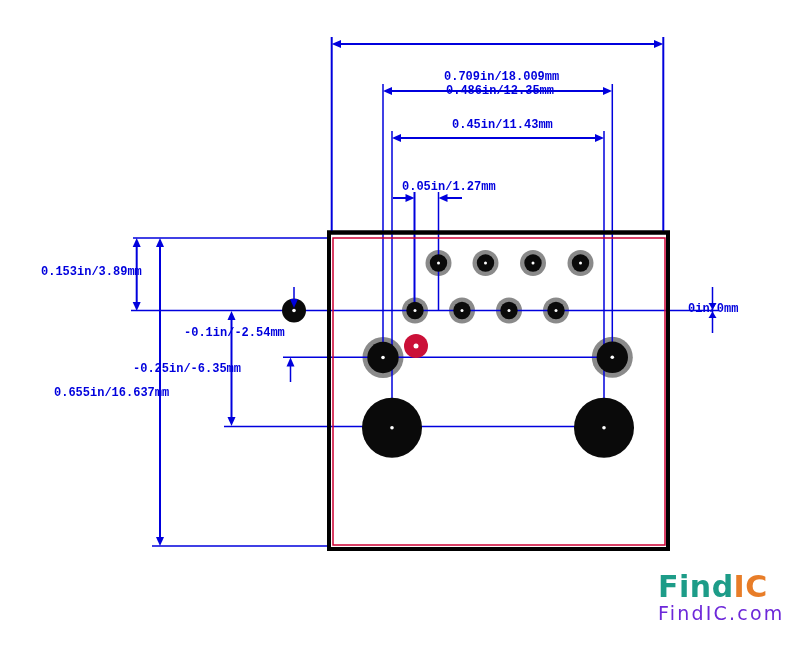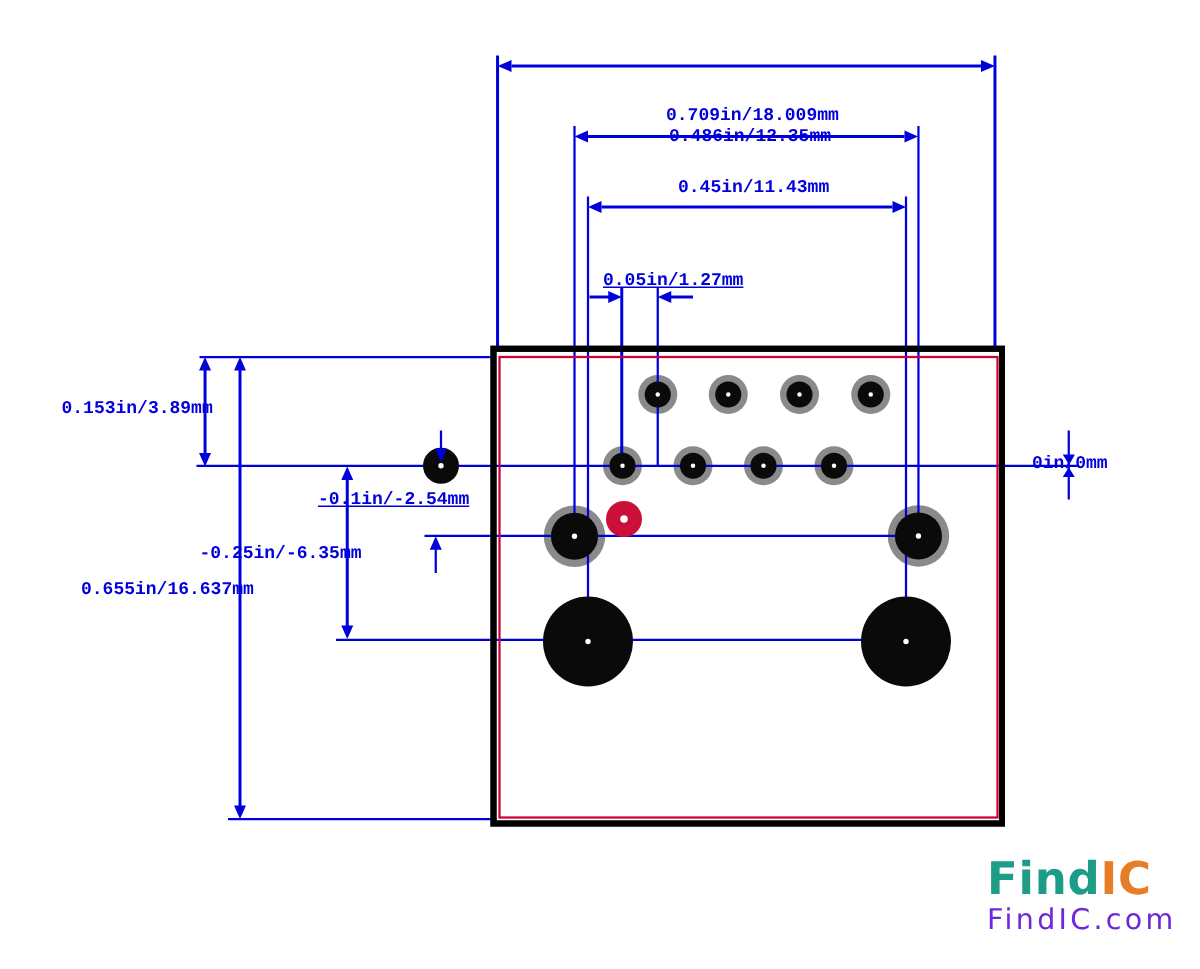--- a/index.html
+++ b/index.html
@@ -140,24 +140,24 @@
 
     <g fill="none">
       <rect x="333" y="238" width="332" height="307" stroke="#cc0033" stroke-width="1.5"></rect>
       <rect x="329" y="232.5" width="339" height="316.5" stroke="#000000" stroke-width="4"></rect>
     </g>
   </svg>
 
   <div class="dim" style="left:444px;top:26px;margin-top:44px;">0.709in/18.009mm</div>
   <div class="dim" style="left:446px;top:70px;margin-top:14px;">0.486in/12.35mm</div>
   <div class="dim" style="left:452px;top:118px;font-family:Liberation Mono, monospace;">0.45in/11.43mm</div>
-  <div class="dim" style="left:402px;top:180px;text-decoration:underline;">0.05in/1.27mm</div>
+  <div class="dim" style="left:402px;top:180px;">0.05in/1.27mm</div>
   <div class="dim" style="left:41px;top:265px;">0.153in/3.89mm</div>
   <div class="dim" style="left:54px;top:386px;">0.655in/16.637mm</div>
-  <div class="dim" style="left:212px;top:326px;text-decoration:underline;">-0.1in/-2.54mm</div>
+  <div class="dim" style="left:184px;top:326px;">-0.1in/-2.54mm</div>
   <div class="dim" style="left:133px;top:362px;">-0.25in/-6.35mm</div>
   <div class="dim" style="left:688px;top:302px;">0in/0mm</div>
 
   <div class="logo-main">
     <span class="logo-find">Find</span><span class="logo-ic">IC</span>
   </div>
   <div class="logo-sub">FindIC.com</div>
 
 </div>
 

